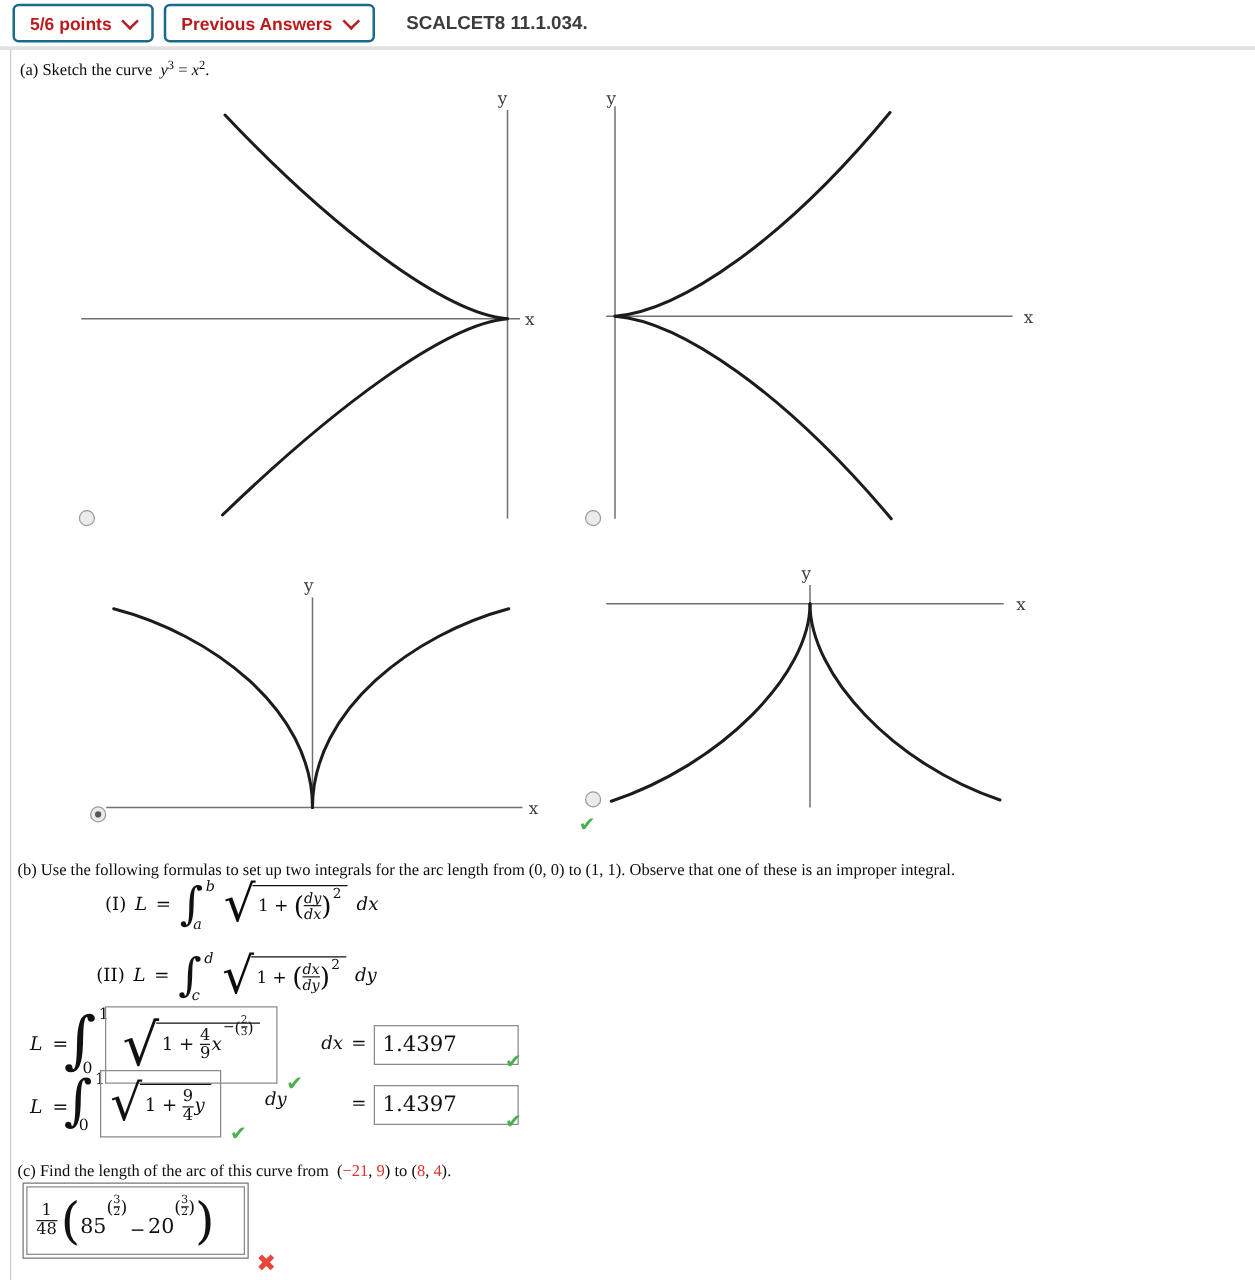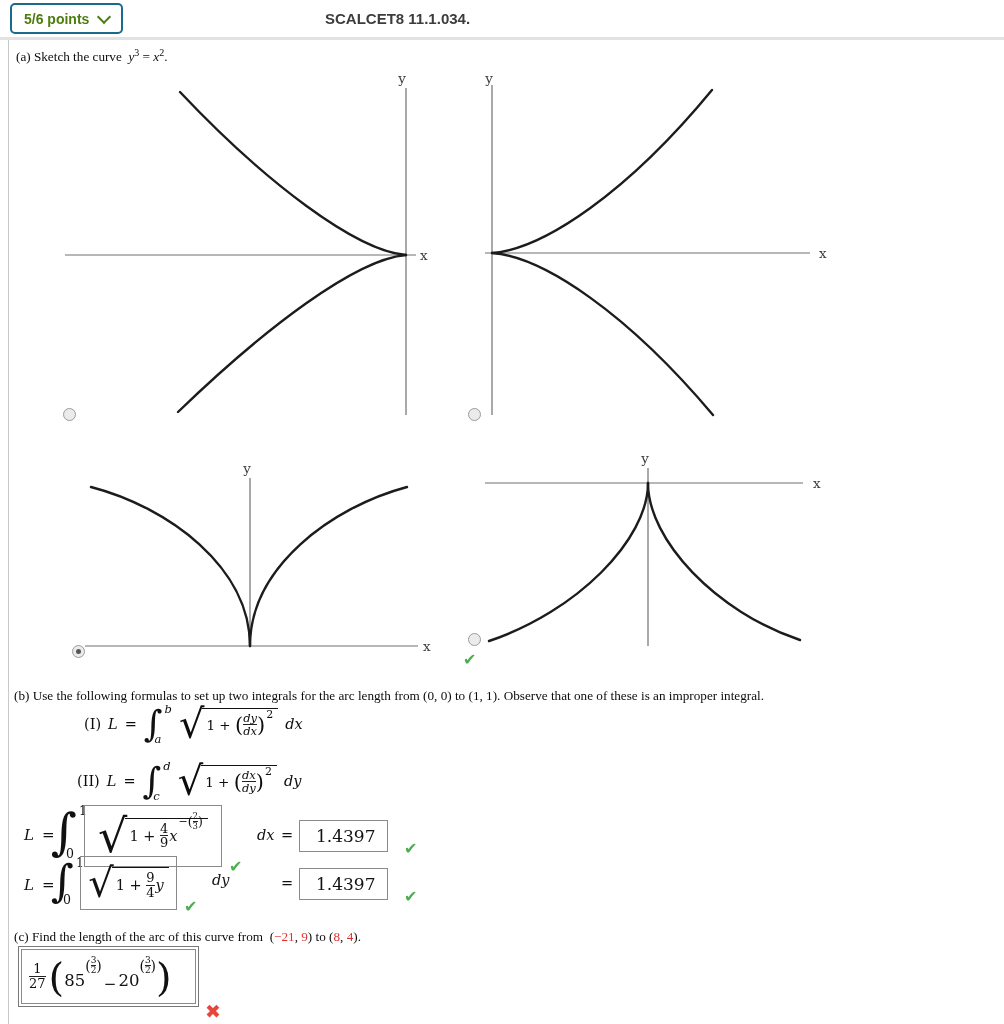--- a/index.html
+++ b/index.html
@@ -1,21 +1,21 @@
 <!DOCTYPE html>
 <html><head>
 <meta charset="utf-8">
 <style>
   html,body{margin:0;padding:0;background:#fff;}
   .page{position:relative;width:1004px;height:1024px;background:#fff;overflow:hidden;
         font-family:"DejaVu Sans","Liberation Sans",sans-serif;color:#111;}
   
   .btn{position:absolute;display:inline-flex;align-items:center;justify-content:center;
        height:31px;padding:0 12px;border:2px solid #1a6a8e;border-radius:5px;background:#fff;
-       color:#4d7c0f;font:700 14px "Liberation Sans",sans-serif;box-sizing:border-box;cursor:pointer;}
+       color:#b91c1c;font:700 14px "Liberation Sans",sans-serif;box-sizing:border-box;cursor:pointer;}
   .chev{display:inline-block;width:8px;height:8px;border-right:2.4px solid currentColor;
         border-bottom:2.4px solid currentColor;transform:rotate(45deg);margin-left:10px;margin-top:-4px;}
   .src-title{position:absolute;left:325px;top:10px;font:700 15px "Liberation Sans",sans-serif;color:#3c3c3c;}
   .topdivider{position:absolute;left:0;top:37px;width:1004px;height:3px;background:#e2e2e2;}
   .leftborder{position:absolute;left:8px;top:40px;width:1px;height:984px;background:#c9c9c9;}
   
   .prompt{position:absolute;font-size:13.2px;color:#0c0c0c;white-space:nowrap;font-family:Liberation Serif, serif;}
   .mi{font-style:italic;}
   sup.small{font-size:10px;}
   .redval{color:#e03131;}
@@ -40,23 +40,23 @@
         padding:3px 5px 0 4px;font-family:"DejaVu Serif",serif;}
   .formula{position:absolute;display:inline-flex;align-items:center;gap:7px;
         font-family:"DejaVu Serif",serif;font-size:14.5px;color:#0c0c0c;}
   .pow{font-size:11px;position:relative;top:-10px;margin-left:1px;}
   .paren20{font-size:21px;font-weight:300;line-height:0;}
   .mexp{display:inline-flex;align-items:center;position:relative;top:-14px;font-size:11px;margin-left:1px;}
   .mexp .p{font-size:12.5px;}
   
   .exprbox{position:absolute;border:1px solid #8a8a8a;background:transparent;
         display:flex;align-items:center;justify-content:center;box-sizing:border-box;}
-  .ansbox{position:absolute;width:89px;height:32px;border:1px solid #8a8a8a;box-sizing:border-box;
+  .ansbox{position:absolute;width:116px;height:32px;border:1px solid #8a8a8a;box-sizing:border-box;
         font-family:"DejaVu Serif",serif;font-size:17px;display:flex;align-items:center;
-        padding-left:16px;background:#fff;}
+        padding-left:6px;background:#fff;}
   .lhs{position:absolute;display:inline-flex;gap:8px;font-family:"DejaVu Serif",serif;
         font-size:15px;align-items:center;}
   .dlab{position:absolute;font-family:"DejaVu Serif",serif;font-style:italic;font-size:14.5px;}
   .eqs{position:absolute;font-family:"DejaVu Serif",serif;font-size:14.5px;}
   
   .cbox-outer{position:absolute;left:18px;top:946px;width:181px;height:61px;
         border:1px solid #777;box-sizing:border-box;padding:2px;background:#fff;}
   .cbox-inner{width:100%;height:100%;border:1px solid #8a8a8a;box-sizing:border-box;
         display:flex;align-items:center;padding-left:7px;font-family:"DejaVu Serif",serif;}
   .bigp{font-size:40px;font-weight:300;line-height:0;font-family:"DejaVu Serif",serif;}
@@ -67,20 +67,24 @@
 </style>
 </head>
 <body>
 
 <div class="page">
 
   <button class="btn" style="left:10px;top:3px;">
     <span>5/6 points</span>
     <span class="chev"></span>
   </button>
+  <button class="btn" style="left:131px;top:3px;">
+    <span>Previous Answers</span>
+    <span class="chev"></span>
+  </button>
   <div class="src-title">SCALCET8 11.1.034.</div>
   <div class="topdivider"></div>
   <div class="leftborder"></div>
 
   <div class="prompt" style="left:16px;top:47px;">
     <span>(a) Sketch the curve</span>&nbsp;
     <span class="mi">y</span><sup class="small">3</sup>
     <span>=</span>
     <span class="mi">x</span><sup class="small">2</sup><span>.</span>
   </div>
@@ -259,21 +263,21 @@
     <span>(c) Find the length of the arc of this curve from</span>&nbsp;
     <span>(</span><span class="redval">−21</span><span>, </span><span class="redval">9</span><span>)</span>
     <span>to</span>
     <span>(</span><span class="redval">8</span><span>, </span><span class="redval">4</span><span>)</span><span>.</span>
   </div>
 
   <div class="cbox-outer">
     <div class="cbox-inner">
       <span class="frac f13" style="margin-right:3px;">
         <span class="num">1</span>
-        <span class="den">27</span>
+        <span class="den">48</span>
       </span>
       <span class="bigp">(</span>
       <span class="cbase">85</span>
       <span class="cexp">
         <span class="p">(</span>
         <span class="frac f9">
             <span class="num">3</span>
             <span class="den">2</span>
           </span>
         <span class="p">)</span>

